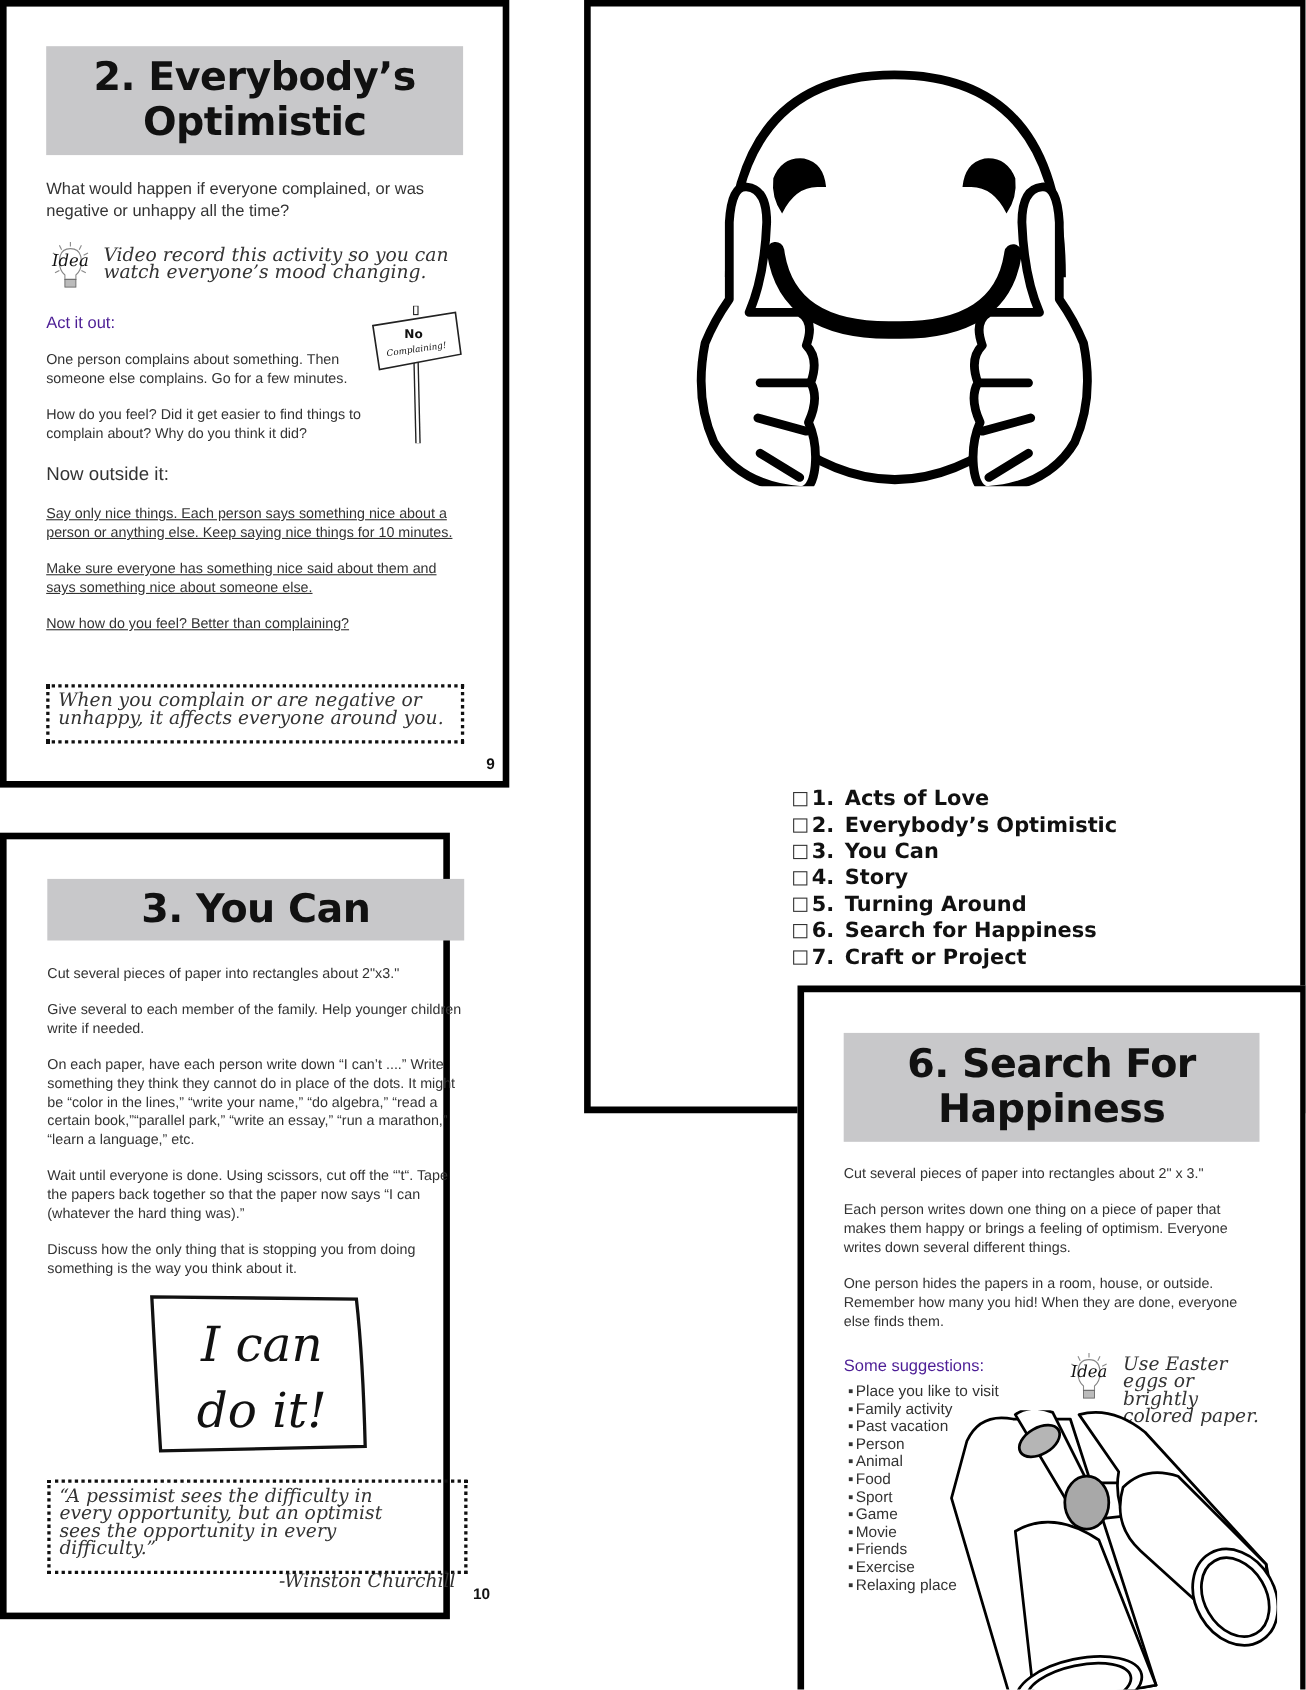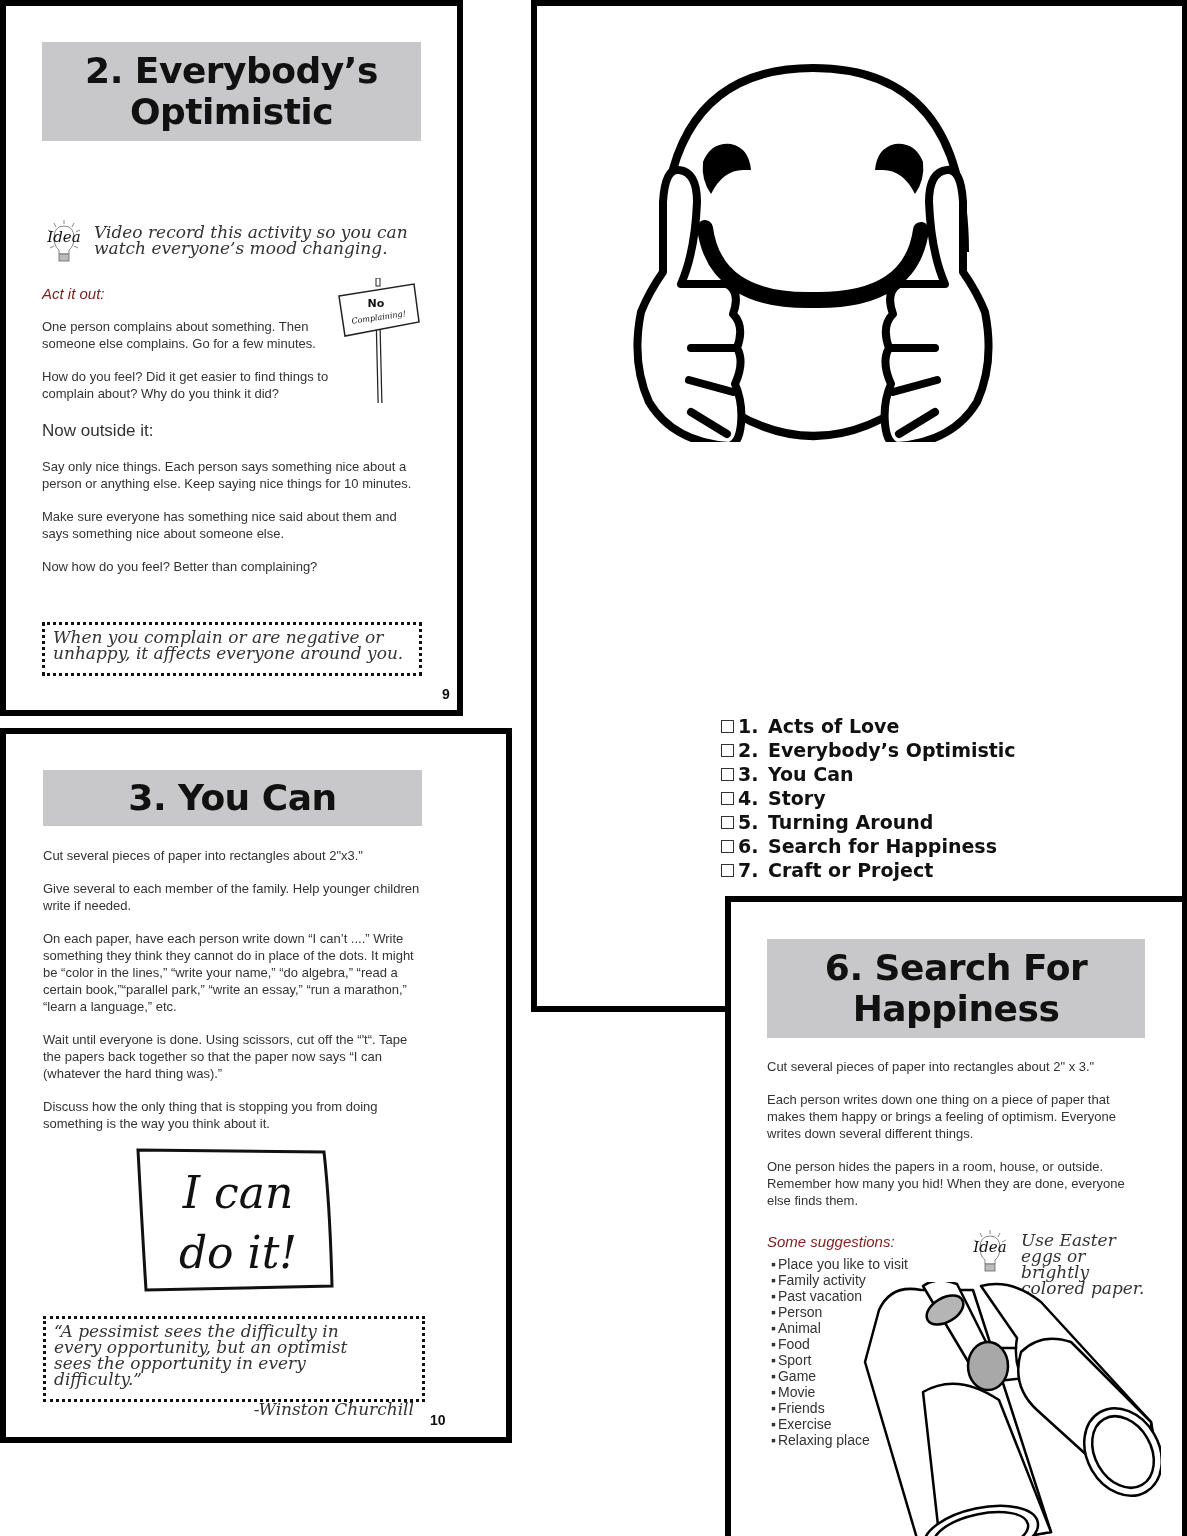--- a/index.html
+++ b/index.html
@@ -4,21 +4,21 @@
 <style>
   * { box-sizing: border-box; margin: 0; padding: 0; }
   html, body { width: 1187px; height: 1536px; background: #ffffff; overflow: hidden; }
   body { position: relative; font-family: "Liberation Sans", sans-serif; color: #222; }
 
   .card { position: absolute; background: #fff; border: 6px solid #000; }
   .title-band { position: absolute; background: #c8c8ca; display: flex; align-items: center; justify-content: center; text-align: center; }
   .title-band h1 { font-family: "DejaVu Sans", sans-serif; font-weight: bold; color: #111; letter-spacing: -0.5px; line-height: 1.12; }
   .body-text { position: absolute; font-family: "Liberation Sans", sans-serif; font-size: 13px; line-height: 17px; color: #333; }
   .lead { font-size: 15px; line-height: 20px; color: #333; }
-  .sub { font-size: 15px; color: #7f1d1d; font-style: italic; }
+  .sub { font-size: 15px; color: #4c1d95; }
   .sub-lg { font-size: 17px; color: #333; }
   .hand { font-family: "DejaVu Serif", serif; font-style: italic; font-size: 17px; color: #333; line-height: 16px; }
   .dotted { position: absolute; border: 3px dotted #111; padding: 4px 8px; }
   .page-num { position: absolute; font-weight: bold; font-size: 14px; color: #111; }
   p + p { margin-top: 16px; }
 
   .checklist { position: absolute; list-style: none; font-family: "DejaVu Sans", sans-serif; font-weight: bold; font-size: 19px; color: #111; line-height: 24px; }
   .checklist li { display: flex; align-items: center; }
   .checklist .box { width: 13px; height: 13px; border: 1.5px solid #333; margin-right: 4px; display: inline-block; }
   .checklist .num { width: 30px; display: inline-block; }
@@ -29,20 +29,21 @@
 </head>
 <body>
 
 <div class="card" style="left:0;top:0;width:463px;height:716px;padding-left:40px;">
   <div class="title-band" style="left:36px;top:36px;width:379px;height:99px;">
     <h1 style="font-size:36px;">
       <span>2. Everybody’s</span><br>
       <span>Optimistic</span>
     </h1>
   </div>
+  <div class="body-text lead" style="left:36px;top:156px;width:380px;">What would happen if everyone complained, or was negative or unhappy all the time?</div>
 
   <div style="position:absolute;left:36px;top:212px;width:380px;height:46px;">
     <svg width="44" height="46" viewBox="0 0 44 46" style="position:absolute;left:0;top:0;">
       <g stroke="#888" stroke-width="1">
         <line x1="22" y1="2" x2="22" y2="6"></line>
           <line x1="12" y1="5" x2="14" y2="9"></line>
           <line x1="32" y1="5" x2="30" y2="9"></line>
         <line x1="6" y1="12" x2="10" y2="14"></line>
           <line x1="38" y1="12" x2="34" y2="14"></line>
         <line x1="8" y1="30" x2="12" y2="28"></line>
@@ -66,33 +67,33 @@
     <text x="43" y="42" text-anchor="middle" font-family="DejaVu Serif, serif" font-style="italic" font-size="8" fill="#111" transform="rotate(-8 43 42)">Complaining!</text>
   </svg>
 
   <div class="body-text" style="left:36px;top:312px;width:290px;">
     <p>One person complains about something. Then someone else complains. Go for a few minutes.</p>
     <p>How do you feel? Did it get easier to find things to complain about? Why do you think it did?</p>
   </div>
 
   <div class="body-text sub-lg" style="left:36px;top:416px;">Now outside it:</div>
 
-  <div class="body-text" style="left:36px;top:452px;width:380px;">
+  <div class="body-text" style="left:36px;top:452px;width:380px;text-decoration:underline;">
     <p>Say only nice things. Each person says something nice about a person or anything else. Keep saying nice things for 10 minutes.</p>
     <p>Make sure everyone has something nice said about them and says something nice about someone else.</p>
     <p>Now how do you feel? Better than complaining?</p>
   </div>
 
   <div class="dotted hand" style="left:36px;top:616px;width:380px;height:54px;">
     <span>When you complain or are negative or unhappy, it affects everyone around you.</span>
   </div>
   <div class="page-num" style="left:436px;top:680px;">9</div>
 </div>
 
-<div class="card" style="left:0;top:728px;width:512px;height:715px;">
+<div class="card" style="left:0;top:757px;width:409px;height:715px;">
   <div class="title-band" style="left:37px;top:36px;width:379px;height:56px;">
     <h1 style="font-size:36px;">3. You Can</h1>
   </div>
   <div class="body-text" style="left:37px;top:113px;width:382px;">
     <p>Cut several pieces of paper into rectangles about 2"x3."</p>
     <p>Give several to each member of the family. Help younger children write if needed.</p>
     <p>On each paper, have each person write down “I can’t ....” Write something they think they cannot do in place of the dots. It might be “color in the lines,” “write your name,” “do algebra,” “read a certain book,”“parallel park,” “write an essay,” “run a marathon,” “learn a language,” etc.</p>
     <p>Wait until everyone is done. Using scissors, cut off the “'t“. Tape the papers back together so that the paper now says “I can (whatever the hard thing was).”</p>
     <p>Discuss how the only thing that is stopping you from doing something is the way you think about it.</p>
   </div>

